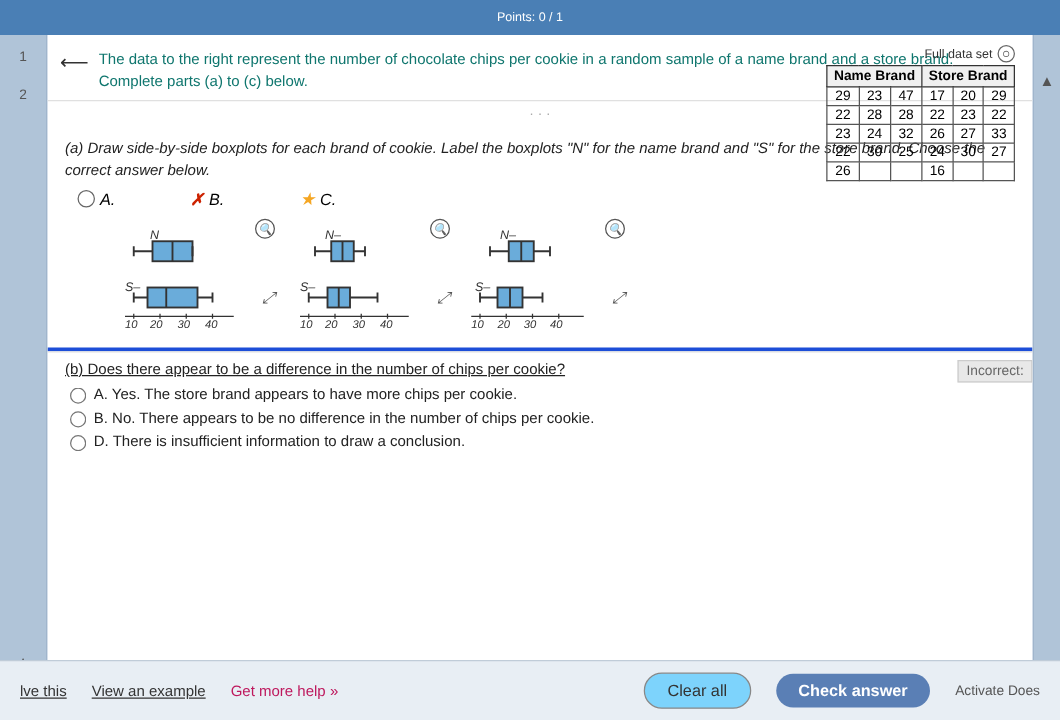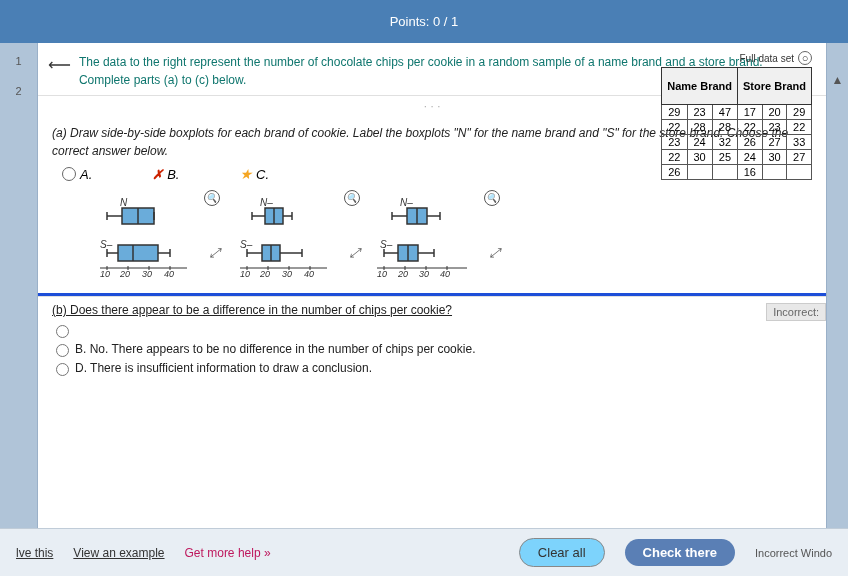--- a/index.html
+++ b/index.html
@@ -9,26 +9,26 @@
       width: 848px;
       height: 576px;
       overflow: hidden;
       position: relative;
       font-size: 13px;
     }
 
     
     .top-bar {
       background: #4a7fb5;
-      height: 43px;
+      height: 28px;
       display: flex;
       align-items: center;
       justify-content: center;
       color: white;
-      font-size: 13px;
+      font-size: 10px;
       position: relative;
     }
 
     
     .main-wrapper {
       display: flex;
       height: calc(576px - 28px);
     }
 
     
@@ -116,21 +116,21 @@
       gap: 4px;
     }
 
     .data-table {
       border: 1.5px solid #333;
       border-collapse: collapse;
     }
 
     .data-table th {
       border: 1px solid #333;
-      padding: 12px 5px;
+      padding: 2px 5px;
       font-weight: bold;
       font-size: 11px;
       background: #f0f0f0;
     }
 
     .data-table td {
       border: 1px solid #555;
       padding: 1px 5px;
       font-size: 11px;
       text-align: center;
@@ -539,20 +539,21 @@
 
       </div>
     </div>
 
     <div class="part-b-section">
       <div class="incorrect-badge">Incorrect:</div>
       <div class="part-b-label">(b) Does there appear to be a difference in the number of chips per cookie?</div>
 
       <div class="radio-option">
         <input type="radio" name="partb" style="">
+        <span>A. Yes. The store brand appears to have more chips per cookie.</span>
       </div>
       <div class="radio-option">
         <input type="radio" name="partb" style="">
         <span>B. No. There appears to be no difference in the number of chips per cookie.</span>
       </div>
       <div class="radio-option">
         <input type="radio" name="partb" style="">
         <span>D. There is insufficient information to draw a conclusion.</span>
       </div>
     </div>
@@ -566,15 +567,15 @@
     <div style="font-size:14px;color:#555;cursor:pointer;margin-top:auto;">🖨</div>
   </div>
 </div>
 
 <div class="bottom-bar">
   <span class="bottom-link">lve this</span>
   <span class="bottom-link">View an example</span>
   <span class="bottom-link-plain">Get more help »</span>
   <div class="spacer"></div>
   <button class="btn-clear">Clear all</button>
-  <button class="btn-check">Check there</button>
-  <span class="activate-text">Incorrect Windo</span>
+  <button class="btn-check">Check answer</button>
+  <span class="activate-text">Activate Does</span>
 </div>
 
 </body></html>

